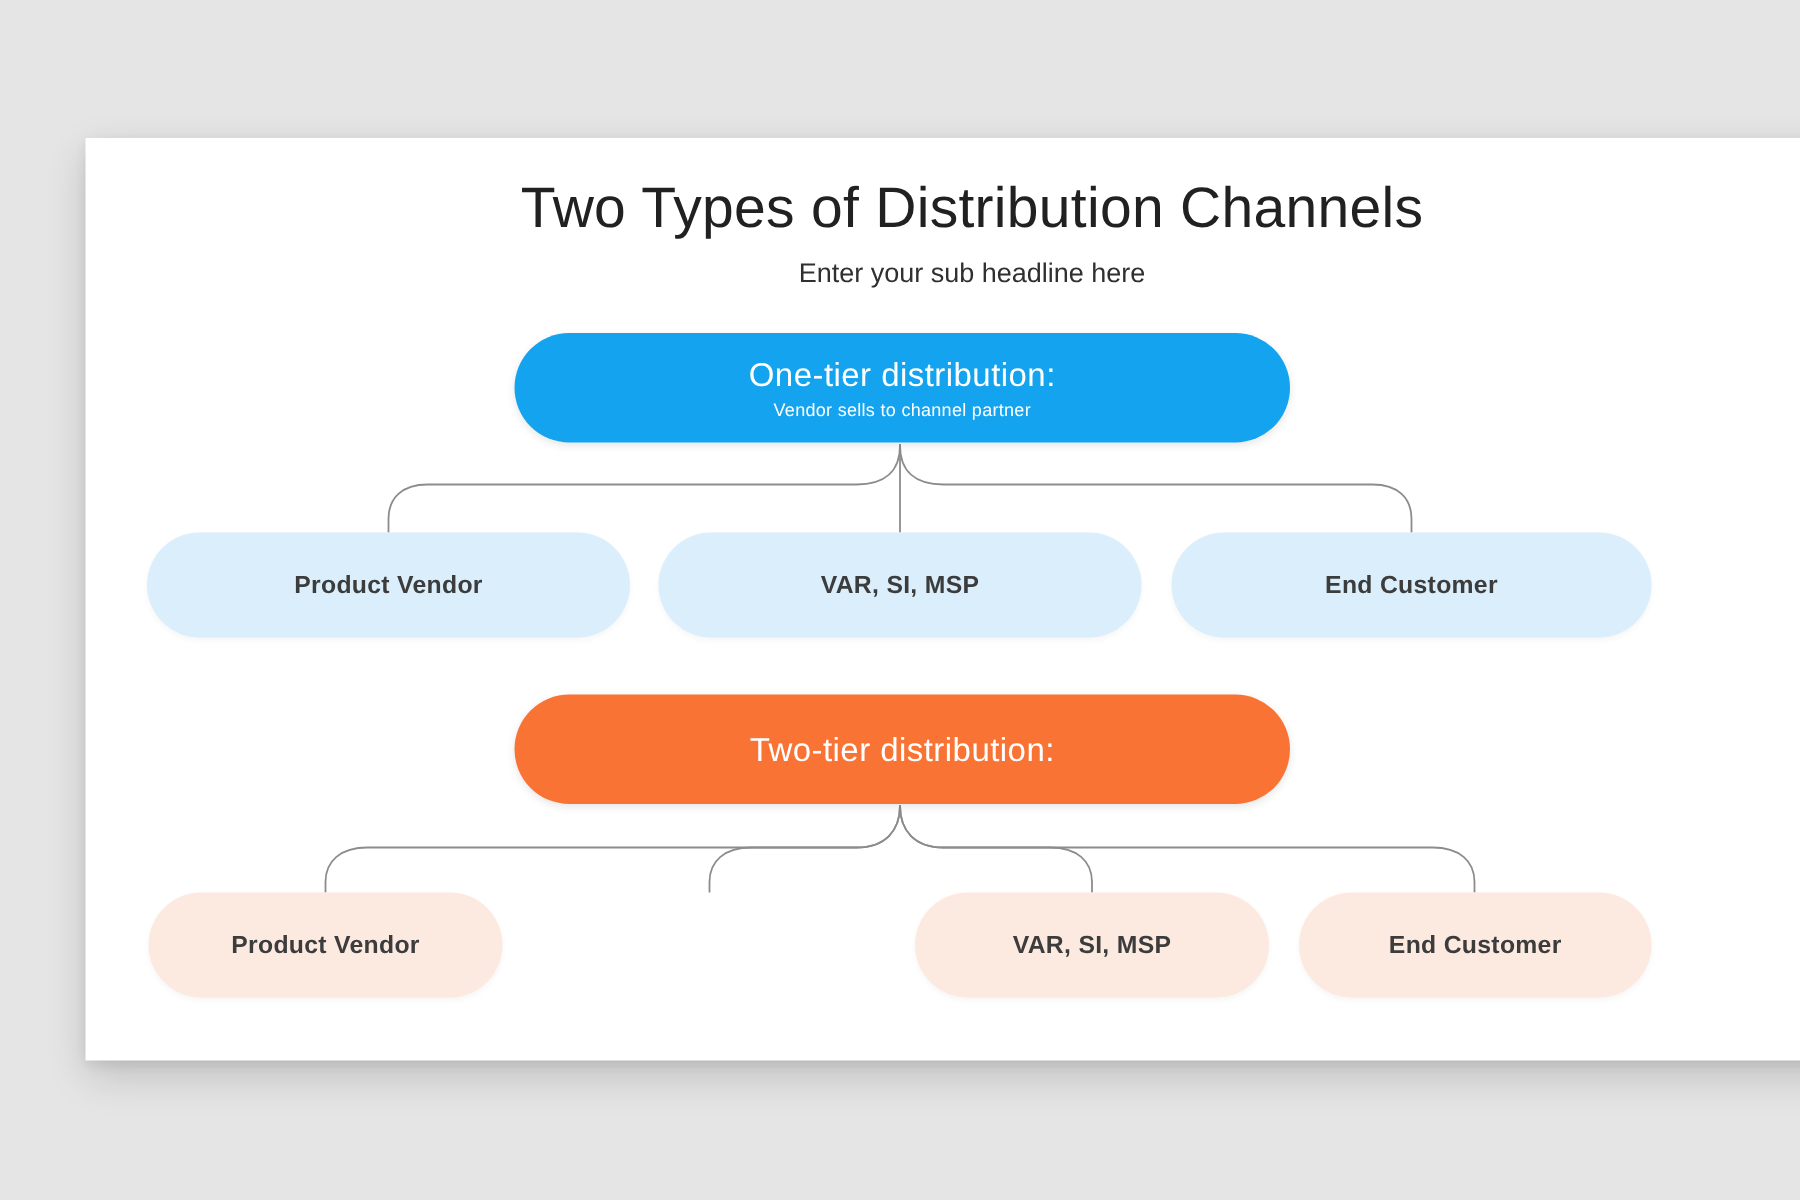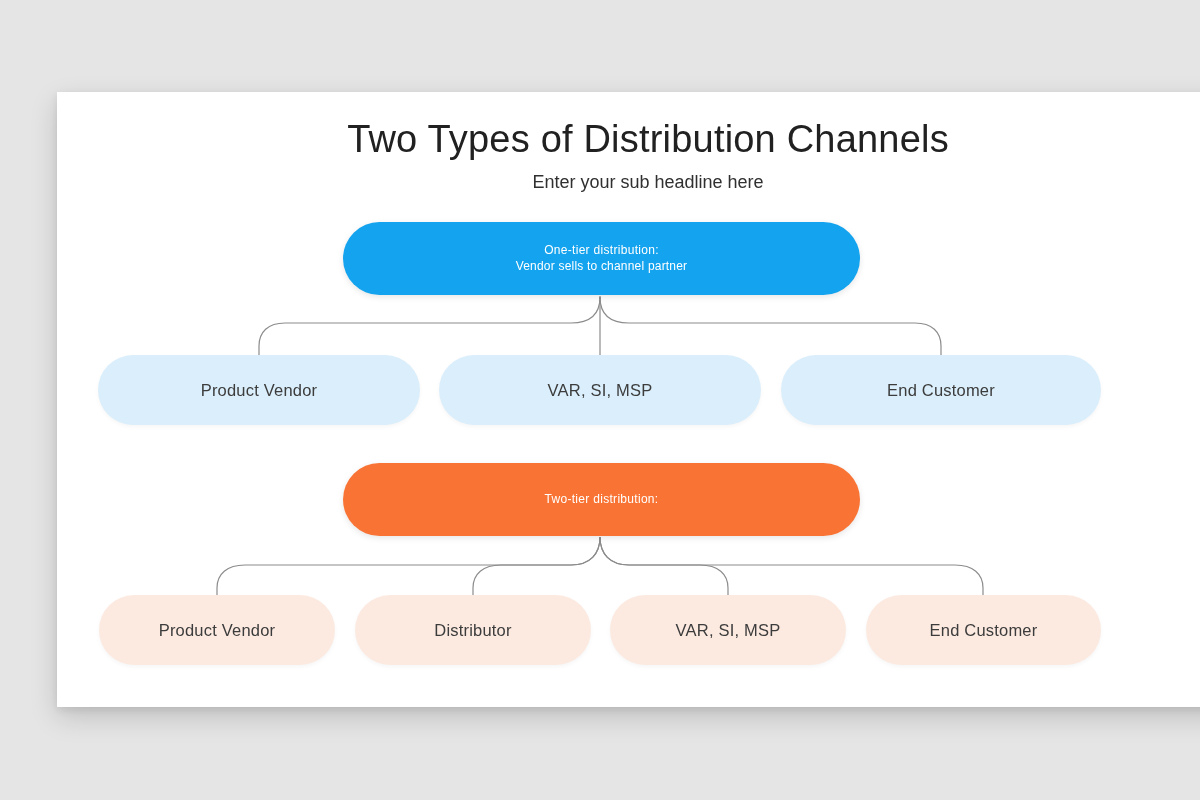--- a/index.html
+++ b/index.html
@@ -27,24 +27,24 @@
   }
   .connectors{position:absolute;left:0;top:0;width:1091px;height:615px;pointer-events:none;}
   .connectors path{fill:none;stroke:var(--line,#8c8c8c);stroke-width:1.2px;}
   .pill{
     position:absolute;border-radius:37px;
     display:flex;flex-direction:column;align-items:center;justify-content:center;
     box-sizing:border-box;
   }
   .pill.header{height:73px;width:517px;left:286px;color:#ffffff;
     box-shadow:0 2px 6px rgba(0,0,0,0.10);}
-  .pill.header .h-title{font-size:12px;font-weight:500;letter-spacing:0.3px;line-height:1.35;}
+  .pill.header .h-title{font-size:22px;font-weight:500;letter-spacing:0.3px;line-height:1.35;}
   .pill.header .h-desc{font-size:12px;font-weight:400;letter-spacing:0.2px;line-height:1.45;}
   .pill.child{
-    height:70px;color:var(--label-color,#3c3c3c);font-size:16.5px;font-weight:400;
+    height:70px;color:var(--label-color,#3c3c3c);font-size:16.5px;font-weight:700;
     letter-spacing:0.2px;box-shadow:0 2px 4px rgba(0,0,0,0.04);text-align:right;
   }
   .tier1-header{top:130px;background:var(--blue,#14a3ee);}
   .tier2-header{top:371px;background:var(--orange,#f97434);}
   .tier1-child{top:263px;background:var(--light-blue,#daeefb);}
   .tier2-child{top:503px;background:var(--peach,#fceae1);}
   .t1c0{left:41px;width:322px;}
   .t1c1{left:382px;width:322px;}
   .t1c2{left:724px;width:320px;}
   .t2c0{left:42px;width:236px;}
@@ -88,23 +88,20 @@
       <span>End Customer</span>
     </div>
 
     <div class="pill header tier2-header">
       <div class="h-title">Two-tier distribution:</div>
     </div>
 
     <div class="pill child tier2-child t2c0">
       <span>Product Vendor</span>
     </div>
-    <div class="pill child tier2-child t2c1">
-      <span>Distributor</span>
-    </div>
     <div class="pill child tier2-child t2c2">
       <span>VAR, SI, MSP</span>
     </div>
     <div class="pill child tier2-child t2c3">
       <span>End Customer</span>
     </div>
 
   </div>
 </div>
 

